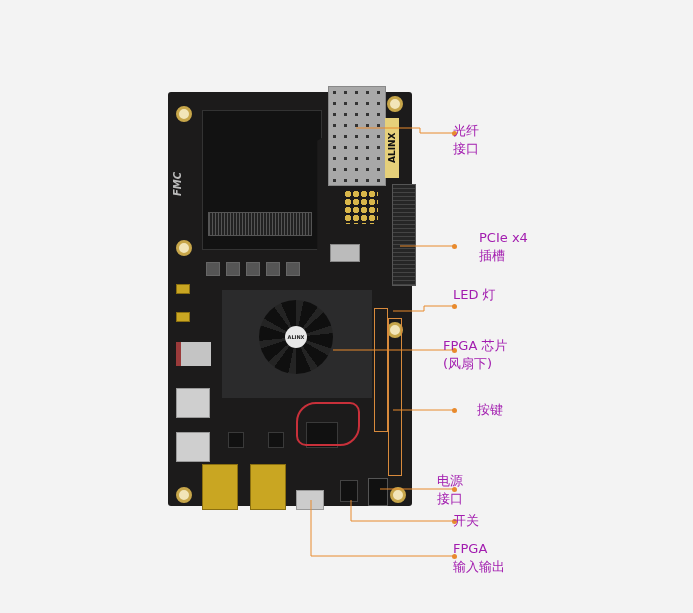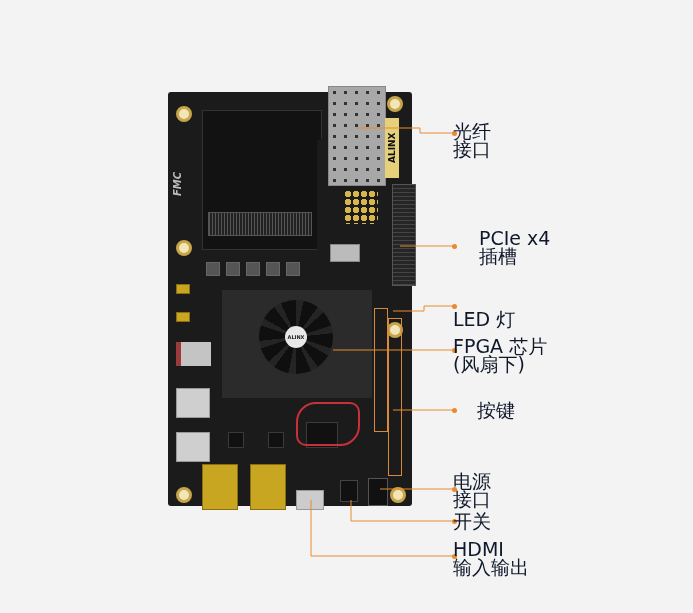--- a/index.html
+++ b/index.html
@@ -28,21 +28,21 @@
   .rj45 { background:#c9a622; border:1px solid #8a6f10; }
   .hdmi { left:296px; top:490px; width:26px; height:18px; background:#ccc; border:1px solid #999; }
   .chip { background:#111; border:1px solid #3a3a3a; }
   .ind { background:#555; border:1px solid #666; }
   .sd { left:176px; top:342px; width:30px; height:24px; background:#c4c4c4; border-left:5px solid #9a3a3a; }
   .led-box { left:374px; top:308px; width:12px; height:122px; border:1px solid #d88a3c; }
   .key-box { left:388px; top:318px; width:12px; height:156px; border:1px solid #d88a3c; }
   .switch { left:340px; top:480px; width:16px; height:20px; background:#111; border:1px solid #444; }
   .pwr { left:368px; top:478px; width:18px; height:26px; background:#111; border:1px solid #555; }
   .wire { left:296px; top:402px; width:60px; height:40px; border:2px solid #c8303a; border-radius:20px 10px 20px 10px; }
-  .label { color:#0f172a; font-size:19px; line-height:18px; }
+  .label { color:#a21caf; font-size:13px; line-height:18px; }
   .dot { width:5px; height:5px; border-radius:50%; background:#e88a2d; }
   svg.leaders { left:0; top:0; }
 </style>
 </head>
 <body>
 
 <div class="abs board"></div>
 <div class="abs hole" style="left:176px;top:106px"></div>
 <div class="abs hole" style="left:176px;top:240px"></div>
 <div class="abs hole" style="left:176px;top:487px"></div>
@@ -112,33 +112,33 @@
 <div class="abs dot" style="left:452px;top:554px"></div>
 
 <div class="abs label" style="left:453px;top:122px">
   <div>光纤</div>
   <div>接口</div>
 </div>
 <div class="abs label" style="left:479px;top:229px">
   <div>PCIe x4</div>
   <div>插槽</div>
 </div>
-<div class="abs label" style="left:453px;top:310px">
+<div class="abs label" style="left:453px;top:286px">
   <div>LED 灯</div>
 </div>
-<div class="abs label" style="left:453px;top:337px">
+<div class="abs label" style="left:443px;top:337px">
   <div>FPGA 芯片</div>
   <div>(风扇下)</div>
 </div>
 <div class="abs label" style="left:477px;top:401px">
   <div>按键</div>
 </div>
-<div class="abs label" style="left:453px;top:472px">
+<div class="abs label" style="left:437px;top:472px">
   <div>电源</div>
   <div>接口</div>
 </div>
 <div class="abs label" style="left:453px;top:512px">
   <div>开关</div>
 </div>
 <div class="abs label" style="left:453px;top:540px">
-  <div>HDMI</div>
+  <div>FPGA</div>
   <div>输入输出</div>
 </div>
 
 </body></html>

